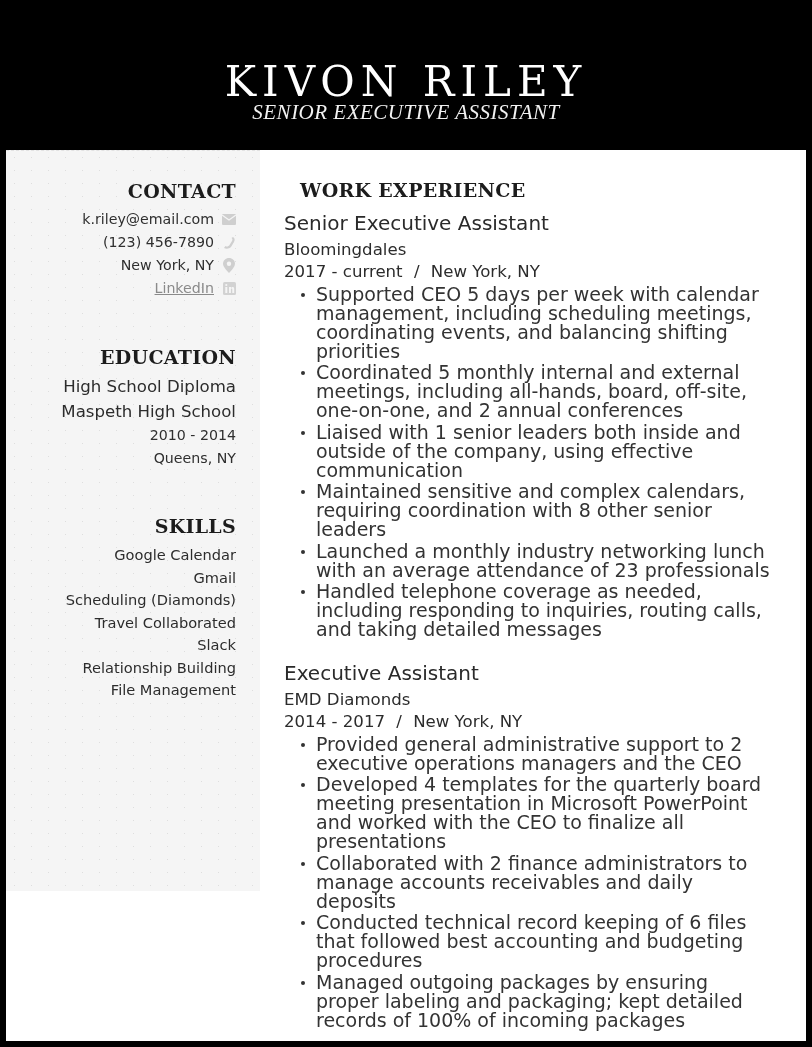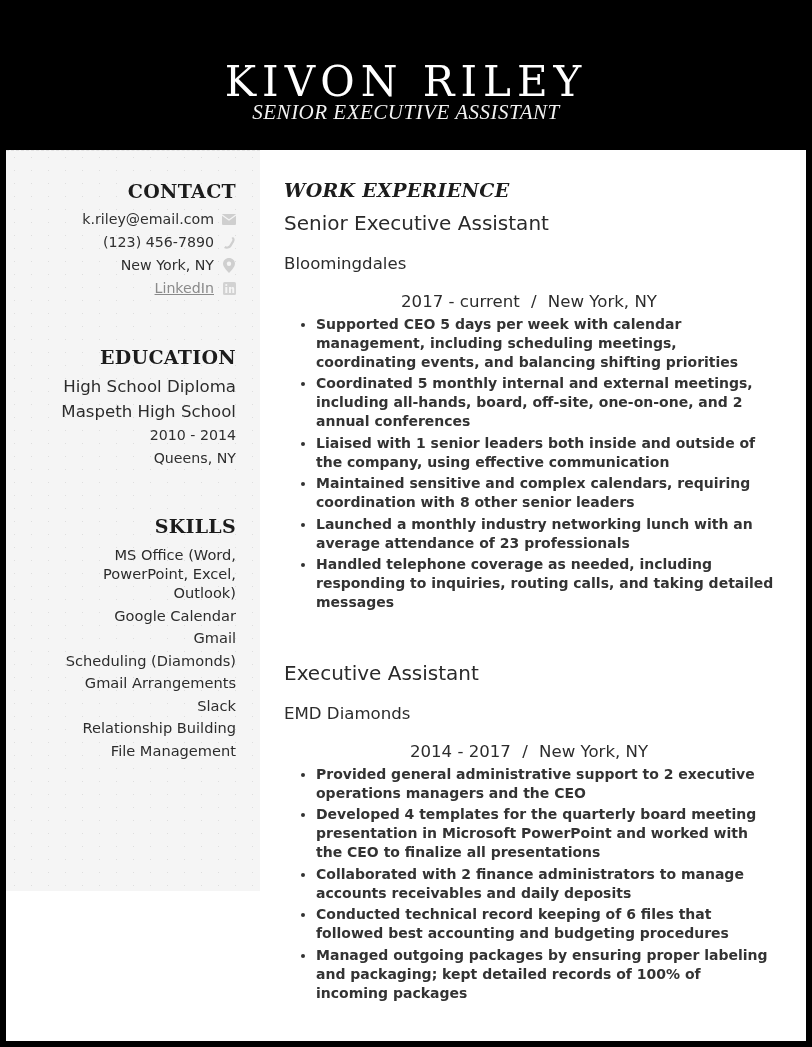--- a/index.html
+++ b/index.html
@@ -46,27 +46,26 @@
     }
     .contact-row { display: flex; justify-content: flex-end; align-items: center; height: 23px; }
     .contact-row .icon { width: 14px; height: 14px; margin-left: 8px; display: inline-flex; align-items: center; justify-content: center; }
     .link { color: #8a8a8a; text-decoration: underline; }
 
     .edu-big { font-size: 16.6px; line-height: 24.5px; color: #2c2c2c; }
     .skill { font-size: 14.6px; line-height: 19px; color: #2c2c2c; margin-bottom: 3.5px; }
 
     .main { position: absolute; left: 278px; top: 0; width: 490px; }
     .job-title { font-size: 20px; line-height: 26px; color: #2a2a2a; }
-    .company { font-size: 16.6px; line-height: 22px; color: #2c2c2c; margin-top: 17px; }
-    .dates { font-size: 16.6px; line-height: 22px; color: #2c2c2c; margin-top: 16px; text-align: center; }
+    .company { font-size: 16.6px; line-height: 22px; color: #2c2c2c; margin-top: 3px; }
+    .dates { font-size: 16.6px; line-height: 22px; color: #2c2c2c; margin-top: 0; }
     .bullets { list-style: none; margin-top: 2px; padding-left: 32px; }
     .bullets li {
-      position: relative; font-size: 14px; line-height: 19px; color: #333;
+      position: relative; font-size: 19px; line-height: 19px; color: #333;
       margin-bottom: 2.4px;
-      font-weight: bold;
     }
     .bullets li::before {
       content: ""; position: absolute; left: -15px; top: 8px; width: 4px; height: 4px;
       border-radius: 50%; background: #333;
     }
   </style>
 </head>
 <body>
 
 <div class="header">
@@ -123,36 +122,35 @@
         <h2 class="sec-head" style="margin-bottom:6px;">EDUCATION</h2>
         <div class="side-text edu-big">High School Diploma</div>
         <div class="side-text edu-big">Maspeth High School</div>
         <div class="side-text">2010 - 2014</div>
         <div class="side-text">Queens, NY</div>
       </section>
 
       <section style="position:absolute; right:0; top:363px; width:240px;">
         <h2 class="sec-head" style="margin-bottom:7px;">SKILLS</h2>
         <div style="width:190px; margin-left:auto;">
-          <div class="side-text skill">MS Office (Word, PowerPoint, Excel, Outlook)</div>
           <div class="side-text skill">Google Calendar</div>
           <div class="side-text skill">Gmail</div>
           <div class="side-text skill">Scheduling (Diamonds)</div>
-          <div class="side-text skill">Gmail Arrangements</div>
+          <div class="side-text skill">Travel Collaborated</div>
           <div class="side-text skill">Slack</div>
           <div class="side-text skill">Relationship Building</div>
           <div class="side-text skill">File Management</div>
         </div>
       </section>
 
     </div>
   </aside>
 
   <main class="main">
-    <h2 class="sec-head" style="position:absolute; left:0; top:28px;font-style:italic;">WORK EXPERIENCE</h2>
+    <h2 class="sec-head" style="position:absolute; left:16px; top:28px;">WORK EXPERIENCE</h2>
 
     <section style="position:absolute; left:0; top:60px; width:490px;">
       <div class="job-title">Senior Executive Assistant</div>
       <div class="company">Bloomingdales</div>
       <div class="dates">
         <span>2017 - current</span>
         <span style="margin:0 6px;">/</span>
         <span>New York, NY</span>
       </div>
       <ul class="bullets">

